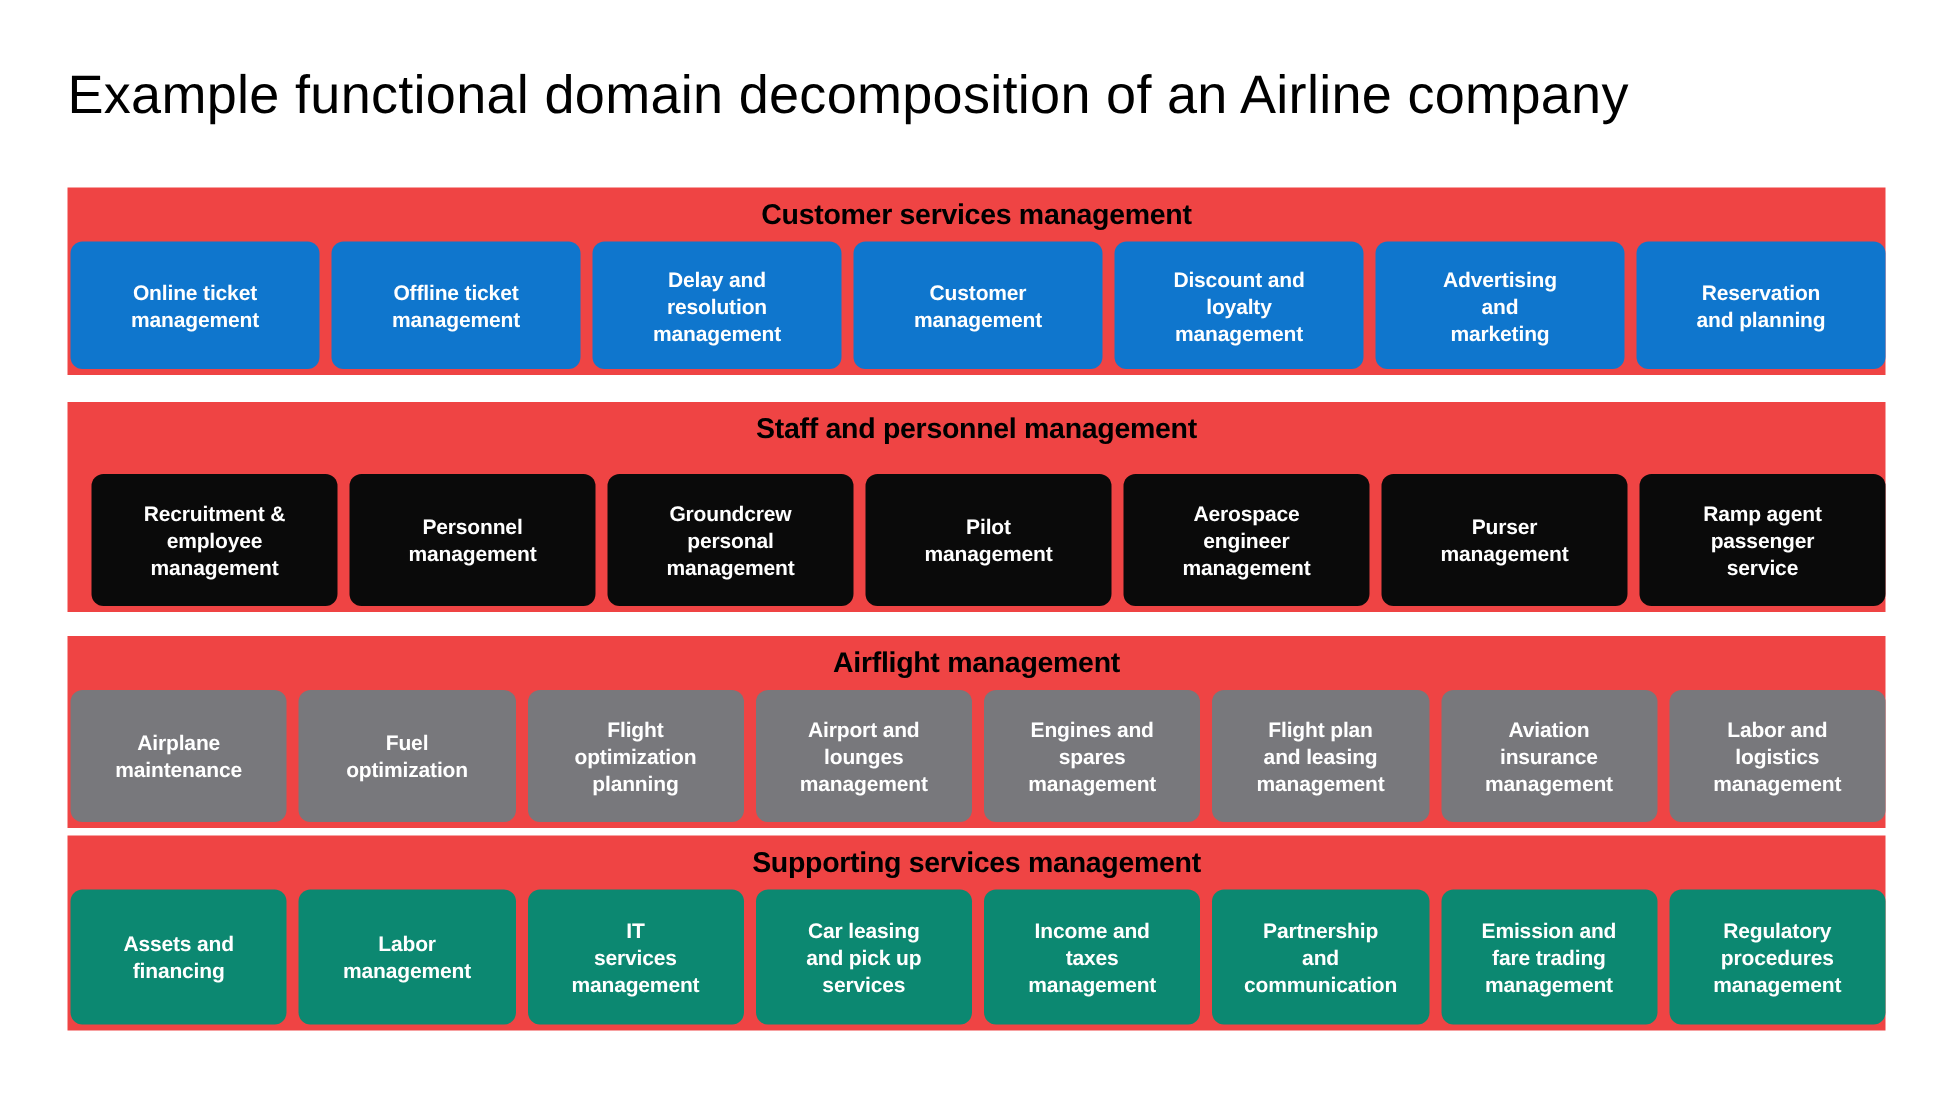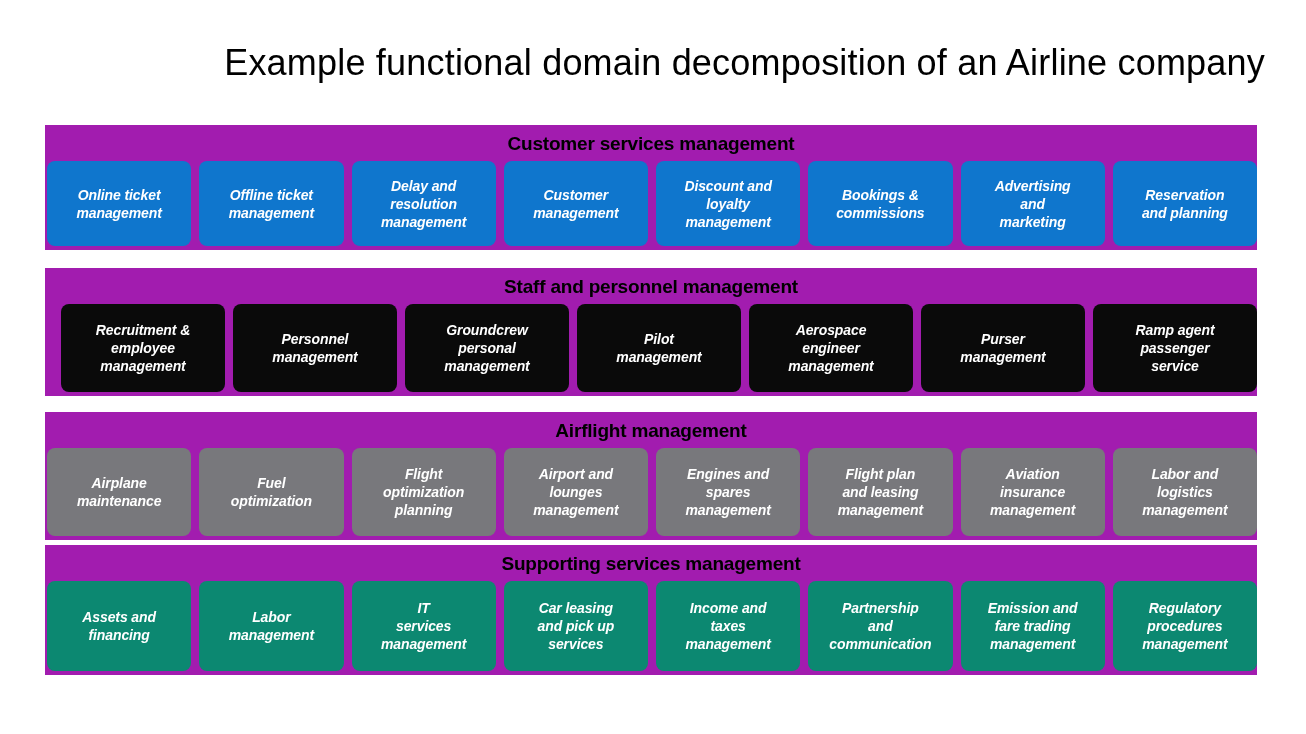--- a/index.html
+++ b/index.html
@@ -24,55 +24,53 @@
   #page-title {
     position: absolute;
     left: 45px;
     top: 42px;
     width: 1220px;
     font-size: 36px;
     font-weight: 400;
     color: #000000;
     letter-spacing: 0.2px;
     white-space: nowrap;
-    text-align: right;
   }
 
   #rows {
     position: absolute;
     left: 45px;
     top: 125px;
     width: 1214px;
   }
 
   .band {
     position: relative;
     width: 1212px;
     box-sizing: border-box;
-    background: #a21caf;
+    background: #ef4444;
     padding: 4px 0 4px 0;
     margin-bottom: 18px;
   }
 
   .band-title {
     text-align: center;
     font-size: 19px;
     font-weight: bold;
     color: #000000;
     line-height: 30px;
     height: 32px;
     letter-spacing: -0.2px;
   }
 
   .cards {
     display: flex;
     gap: 8px;
     padding: 0 0 0 2px;
     box-sizing: border-box;
-    font-style: italic;
   }
 
   .card {
     flex: 1 1 0;
     height: 85px;
     border-radius: 8px;
     display: flex;
     align-items: center;
     justify-content: center;
     text-align: center;
@@ -81,21 +79,21 @@
     font-weight: bold;
     line-height: 18px;
     padding: 2px 4px;
     box-sizing: border-box;
     white-space: pre-line;
     letter-spacing: -0.1px;
   }
 
   .row-customer .card { background: #0f76cd; }
   .row-staff .card    { background: #0a0a0a; }
-  .row-staff .cards   { padding-left: 16px; }
+  .row-staff .cards   { padding-left: 16px; margin-top: 12px; }
   .row-airflight .card{ background: #78787c; }
   .row-supporting .card { background: #0c8871; }
 
   .row-staff .card  { height: 88px; }
   .row-airflight .card { height: 88px; }
   .row-supporting .card { height: 90px; }
 
   .band.row-staff      { margin-bottom: 16px; }
   .band.row-airflight  { margin-bottom: 5px; }
   .band.row-supporting { margin-bottom: 0; }
@@ -117,22 +115,20 @@
         <div class="card">Offline ticket
 management</div>
         <div class="card">Delay and
 resolution
 management</div>
         <div class="card">Customer
 management</div>
         <div class="card">Discount and
 loyalty
 management</div>
-        <div class="card">Bookings &amp;
-commissions</div>
         <div class="card">Advertising
 and
 marketing</div>
         <div class="card">Reservation
 and planning</div>
       </div>
     </div>
 
     <div class="band row-staff">
       <div class="band-title">Staff and personnel management</div>

